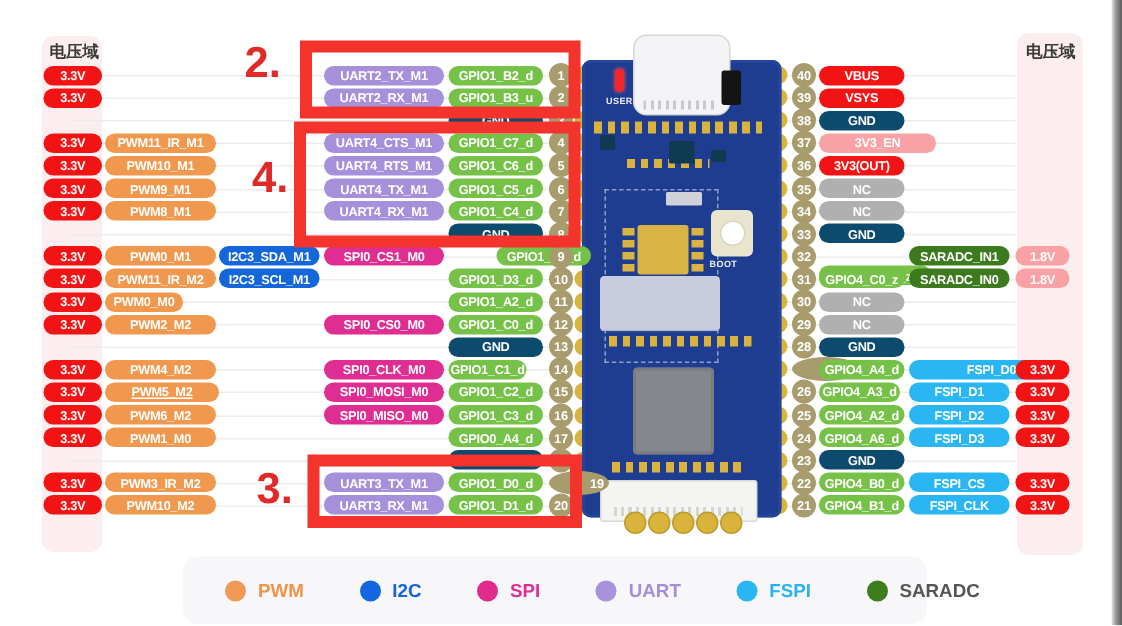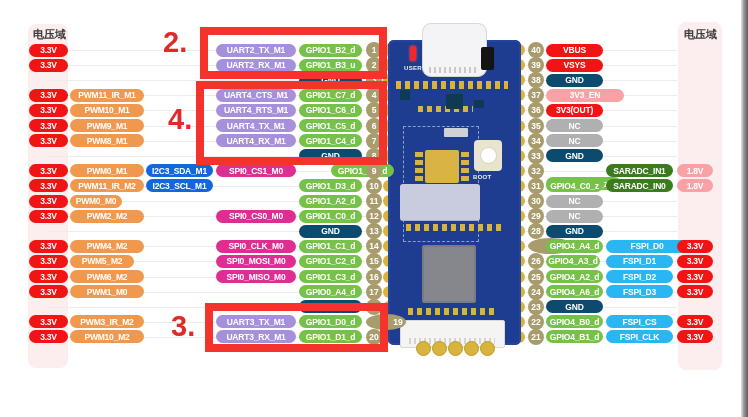--- a/index.html
+++ b/index.html
@@ -259,24 +259,24 @@
       <div class="pill c-red" style="left: 29px; width: 39px; top: 209.6px;">3.3V</div>
       <div class="pill c-pwm" style="left: 70px; width: 74px; top: 209.6px;">PWM2_M2</div>
       <div class="pill c-spi" style="left: 216px; width: 80px; top: 209.6px;">SPI0_CS0_M0</div>
       <div class="pill c-gpio" style="left: 299px; width: 63px; top: 209.6px;">GPIO1_C0_d</div>
       <div class="pincircle" style="left: 366px; top: 208.1px;">12</div>
       <div class="pill c-gnd" style="left: 299px; width: 63px; top: 224.7px;">GND</div>
       <div class="pincircle" style="left: 366px; top: 223.2px;">13</div>
       <div class="pill c-red" style="left: 29px; width: 39px; top: 239.8px;">3.3V</div>
       <div class="pill c-pwm" style="left: 70px; width: 74px; top: 239.8px;">PWM4_M2</div>
       <div class="pill c-spi" style="left: 216px; width: 80px; top: 239.8px;">SPI0_CLK_M0</div>
-      <div class="pill c-gpio" style="left: 299px; width: 63px; top: 239.8px;">GPIO1_C1_d</div>
+      <div class="pill c-gpio" style="left: 299px; width: 52px; top: 239.8px;">GPIO1_C1_d</div>
       <div class="pincircle" style="left: 366px; top: 238.3px;">14</div>
       <div class="pill c-red" style="left: 29px; width: 39px; top: 254.9px;">3.3V</div>
-      <div class="pill c-pwm" style="left: 70px; width: 64px; top: 254.9px;">PWM5_M2</div>
+      <div class="pill c-pwm" style="left: 70px; width: 76px; top: 254.9px; text-decoration: underline;">PWM5_M2</div>
       <div class="pill c-spi" style="left: 216px; width: 80px; top: 254.9px;">SPI0_MOSI_M0</div>
       <div class="pill c-gpio" style="left: 299px; width: 63px; top: 254.9px;">GPIO1_C2_d</div>
       <div class="pincircle" style="left: 366px; top: 253.4px;">15</div>
       <div class="pill c-red" style="left: 29px; width: 39px; top: 270px;">3.3V</div>
       <div class="pill c-pwm" style="left: 70px; width: 74px; top: 270px;">PWM6_M2</div>
       <div class="pill c-spi" style="left: 216px; width: 80px; top: 270px;">SPI0_MISO_M0</div>
       <div class="pill c-gpio" style="left: 299px; width: 63px; top: 270px;">GPIO1_C3_d</div>
       <div class="pincircle" style="left: 366px; top: 268.5px;">16</div>
       <div class="pill c-red" style="left: 29px; width: 39px; top: 285.1px;">3.3V</div>
       <div class="pill c-pwm" style="left: 70px; width: 74px; top: 285.1px;">PWM1_M0</div>
@@ -319,21 +319,21 @@
       <div class="pill c-saradc" style="left: 606px; width: 67px; top: 179.4px;">SARADC_IN0</div>
       <div class="pill c-pink" style="left: 677px; width: 36px; top: 179.4px;">1.8V</div>
       <div class="pincircle" style="left: 528px; top: 193px;">30</div>
       <div class="pill c-nc" style="left: 546px; width: 57px; top: 194.5px;">NC</div>
       <div class="pincircle" style="left: 528px; top: 208.1px;">29</div>
       <div class="pill c-nc" style="left: 546px; width: 57px; top: 209.6px;">NC</div>
       <div class="pincircle" style="left: 528px; top: 223.2px;">28</div>
       <div class="pill c-gnd" style="left: 546px; width: 57px; top: 224.7px;">GND</div>
       <div class="pincircle" style="left: 528px; top: 238.3px; padding-left: 29px;">27</div>
       <div class="pill c-gpio" style="left: 546px; width: 57px; top: 239.8px;">GPIO4_A4_d</div>
-      <div class="pill c-fspi" style="left: 606px; width: 82px; top: 239.8px;">FSPI_D0</div>
+      <div class="pill c-fspi" style="left: 606px; width: 82px; top: 239.8px; padding-left: 14px;">FSPI_D0</div>
       <div class="pill c-red" style="left: 677px; width: 36px; top: 239.8px;">3.3V</div>
       <div class="pincircle" style="left: 528px; top: 253.4px;">26</div>
       <div class="pill c-gpio" style="left: 546px; width: 54px; top: 254.9px;">GPIO4_A3_d</div>
       <div class="pill c-fspi" style="left: 606px; width: 67px; top: 254.9px;">FSPI_D1</div>
       <div class="pill c-red" style="left: 677px; width: 36px; top: 254.9px;">3.3V</div>
       <div class="pincircle" style="left: 528px; top: 268.5px;">25</div>
       <div class="pill c-gpio" style="left: 546px; width: 57px; top: 270px;">GPIO4_A2_d</div>
       <div class="pill c-fspi" style="left: 606px; width: 67px; top: 270px;">FSPI_D2</div>
       <div class="pill c-red" style="left: 677px; width: 36px; top: 270px;">3.3V</div>
       <div class="pincircle" style="left: 528px; top: 283.6px;">24</div>
@@ -352,20 +352,46 @@
       <div class="pill c-red" style="left: 677px; width: 36px; top: 330.4px;">3.3V</div>
     </div>
 
   <div class="hl" id="hl-uart2"></div>
   <div class="hl" id="hl-uart4"></div>
   <div class="hl" id="hl-uart3"></div>
   <div class="hlnum" id="num2">2.</div>
   <div class="hlnum" id="num4">4.</div>
   <div class="hlnum" id="num3">3.</div>
 
+  <div id="legend">
+      <div class="leg-item">
+        <div class="leg-dot" style="background: rgb(240, 154, 86);"></div>
+        <div class="leg-label" style="color: rgb(239, 147, 73);">PWM</div>
+      </div>
+      <div class="leg-item">
+        <div class="leg-dot" style="background: rgb(18, 102, 224);"></div>
+        <div class="leg-label" style="color: rgb(21, 99, 214);">I2C</div>
+      </div>
+      <div class="leg-item">
+        <div class="leg-dot" style="background: rgb(224, 43, 141);"></div>
+        <div class="leg-label" style="color: rgb(223, 45, 146);">SPI</div>
+      </div>
+      <div class="leg-item">
+        <div class="leg-dot" style="background: rgb(168, 146, 219);"></div>
+        <div class="leg-label" style="color: rgb(163, 143, 216);">UART</div>
+      </div>
+      <div class="leg-item">
+        <div class="leg-dot" style="background: rgb(41, 182, 242);"></div>
+        <div class="leg-label" style="color: rgb(41, 178, 239);">FSPI</div>
+      </div>
+      <div class="leg-item">
+        <div class="leg-dot" style="background: rgb(62, 125, 30);"></div>
+        <div class="leg-label" style="color: rgb(85, 85, 85);">SARADC</div>
+      </div>
+    </div>
 
   <div id="edge-strip"></div>
 <div class="bpad" style="left: 416px; top: 341px; z-index: 4;"></div>
     <div class="bpad" style="left: 432px; top: 341px; z-index: 4;"></div>
     <div class="bpad" style="left: 448px; top: 341px; z-index: 4;"></div>
     <div class="bpad" style="left: 464px; top: 341px; z-index: 4;"></div>
     <div class="bpad" style="left: 480px; top: 341px; z-index: 4;"></div>
   </div>
 
 </body></html>

